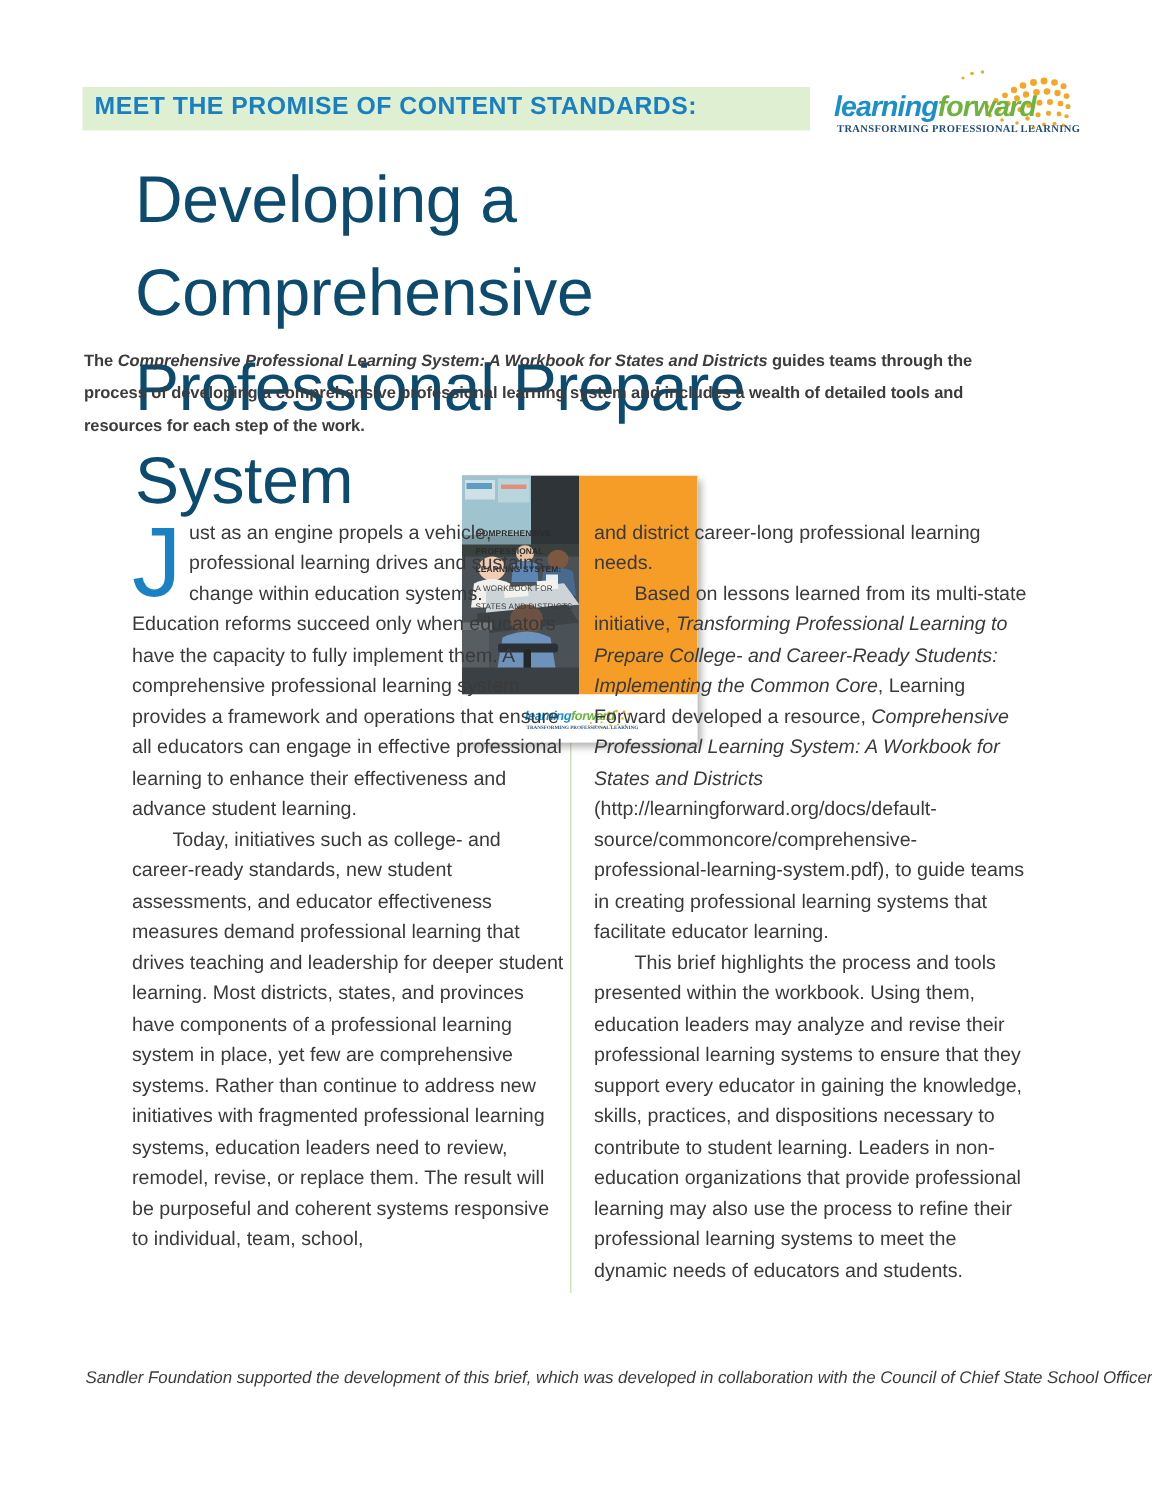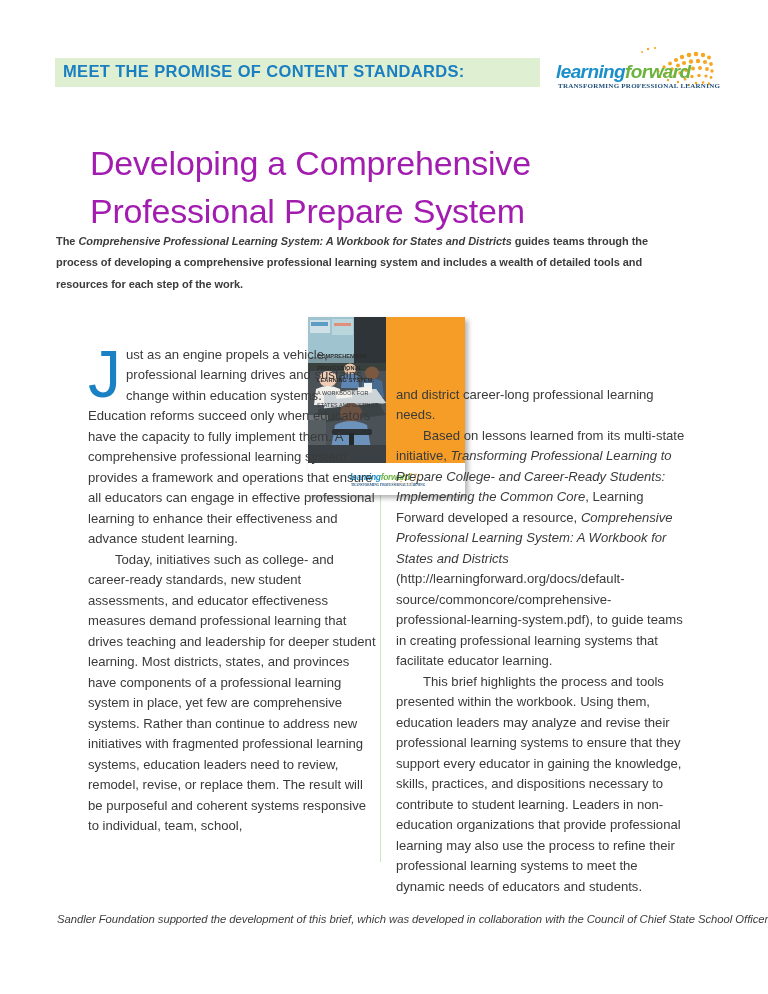--- a/index.html
+++ b/index.html
@@ -90,26 +90,25 @@
     color: #1f4e79;
     white-space: nowrap;
   }
 
   
   .title {
     position: absolute;
     left: 90px;
     top: 103px;
     width: 560px;
-    font-size: 34px;
+    font-size: 44px;
     line-height: 1.42;
-    color: #a21caf;
+    color: #0c4a6e;
     font-weight: normal;
     letter-spacing: -0.2px;
-    margin-top: 36px;
   }
 
   
   .deck {
     position: absolute;
     left: 56px;
     top: 231px;
     width: 622px;
     font-size: 11px;
     font-weight: bold;
@@ -123,21 +122,21 @@
   .col {
     position: absolute;
     top: 345px;
     width: 290px;
     font-size: 13.1px;
     line-height: 1.565;
     color: #3a3a3a;
     text-align: left;
   }
   .col-left { left: 88px; }
-  .col-right { left: 396px; margin-top: 40px; }
+  .col-right { left: 396px; }
 
   .col p { margin: 0; }
   .col p.indent { text-indent: 27px; }
   .col i { font-style: italic; }
 
   .dropcap-para {
     position: relative;
     min-height: 64px;
   }
   .dropcap {

